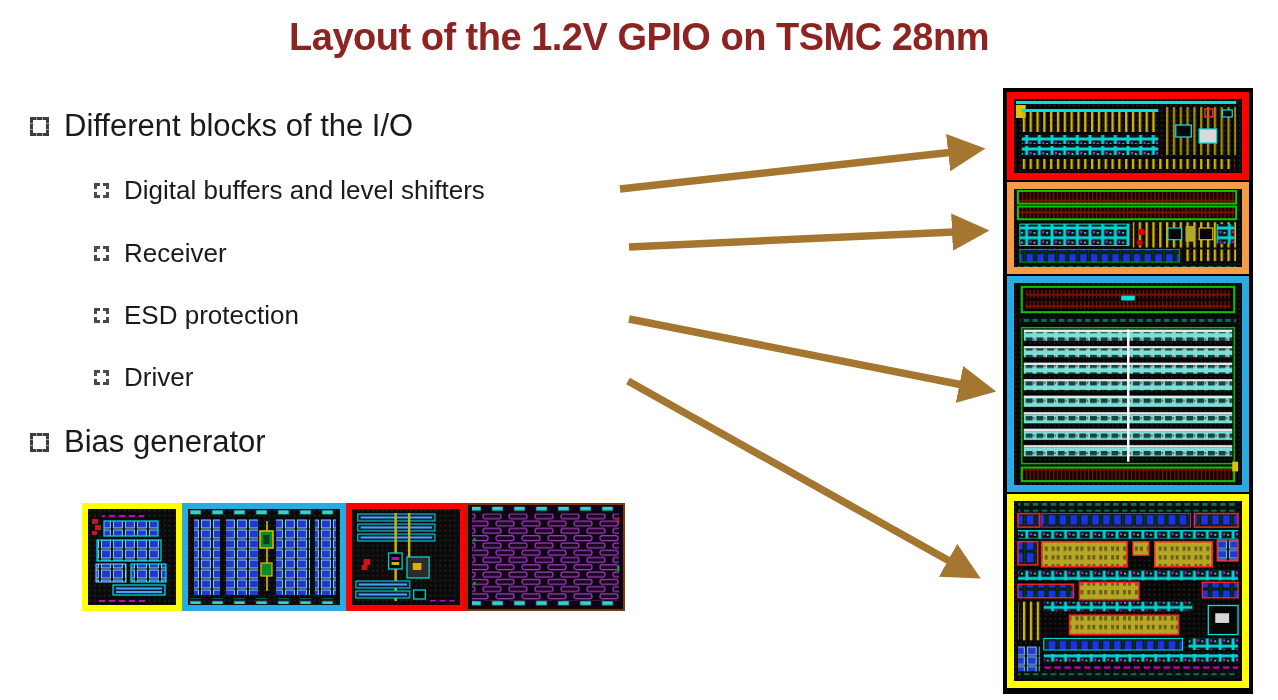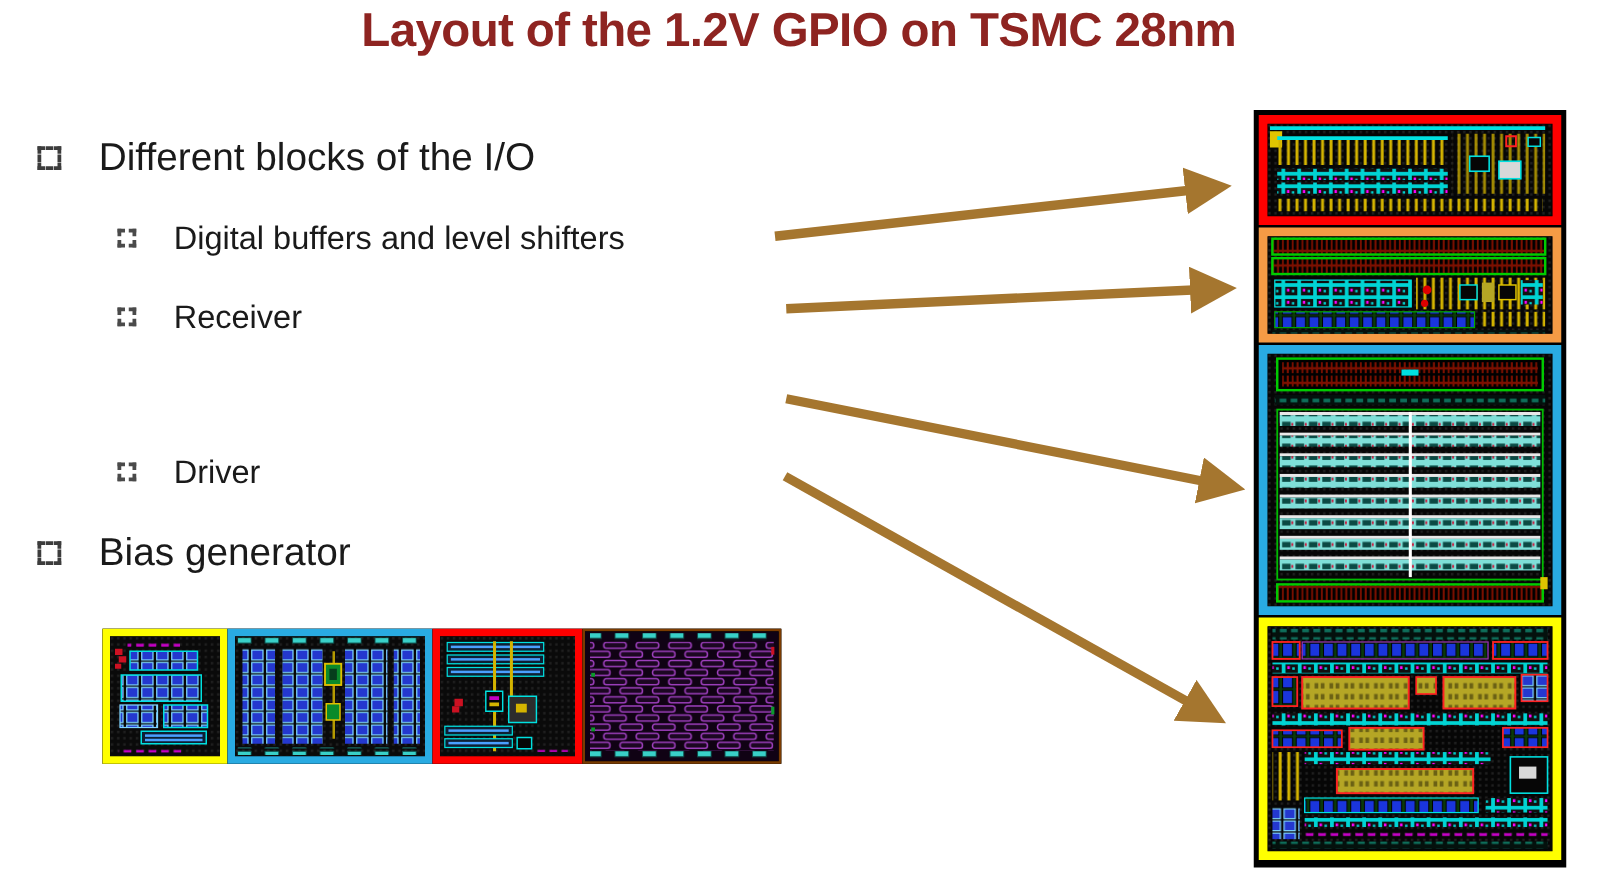--- a/index.html
+++ b/index.html
@@ -1,24 +1,24 @@
 <!DOCTYPE html>
 <html><head>
 <meta charset="utf-8">
 <style>
   * { margin:0; padding:0; box-sizing:border-box; }
   html,body { width:1278px; height:700px; overflow:hidden; }
   body { background:#ffffff; font-family:"Liberation Sans", sans-serif; position:relative; }
 
   .slide { position:absolute; inset:0; background:#ffffff; }
 
-  .title { position:absolute; top:4px; left:0; width:100%; text-align:center;
+  .title { position:absolute; top:16px; left:0; width:100%; text-align:center;
            font-size:38px; font-weight:bold; color:#8e2421; letter-spacing:-0.5px; }
 
-  .bullet-row { position:absolute; display:flex; align-items:center; gap:30px; color:#1a1a1a; }
+  .bullet-row { position:absolute; display:flex; align-items:center; gap:15px; color:#1a1a1a; }
   .bullet-row.l1 { left:30px; font-size:31px; }
   .bullet-row.l2 { left:94px; font-size:26px; }
   .sq-bullet { display:inline-block; flex:0 0 auto; }
   .l1 .sq-bullet { width:19px; height:19px; border:3.5px dashed #3c3c3c; }
   .l2 .sq-bullet { width:15px; height:15px; border:3px dashed #4a4a4a; }
 
   .b-row-0 { top:108px; }
   .b-row-1 { top:175px; }
   .b-row-2 { top:238px; }
   .b-row-3 { top:300px; }
@@ -113,20 +113,24 @@
     <span class="sq-bullet"></span>
     <span>Different blocks of the I/O</span>
   </div>
   <div class="bullet-row l2 b-row-1">
     <span class="sq-bullet"></span>
     <span>Digital buffers and level shifters</span>
   </div>
   <div class="bullet-row l2 b-row-2">
     <span class="sq-bullet"></span>
     <span>Receiver</span>
+  </div>
+  <div class="bullet-row l2 b-row-3">
+    <span class="sq-bullet"></span>
+    <span>ESD protection</span>
   </div>
   <div class="bullet-row l2 b-row-4">
     <span class="sq-bullet"></span>
     <span>Driver</span>
   </div>
   <div class="bullet-row l1 b-row-5">
     <span class="sq-bullet"></span>
     <span>Bias generator</span>
   </div>
 

